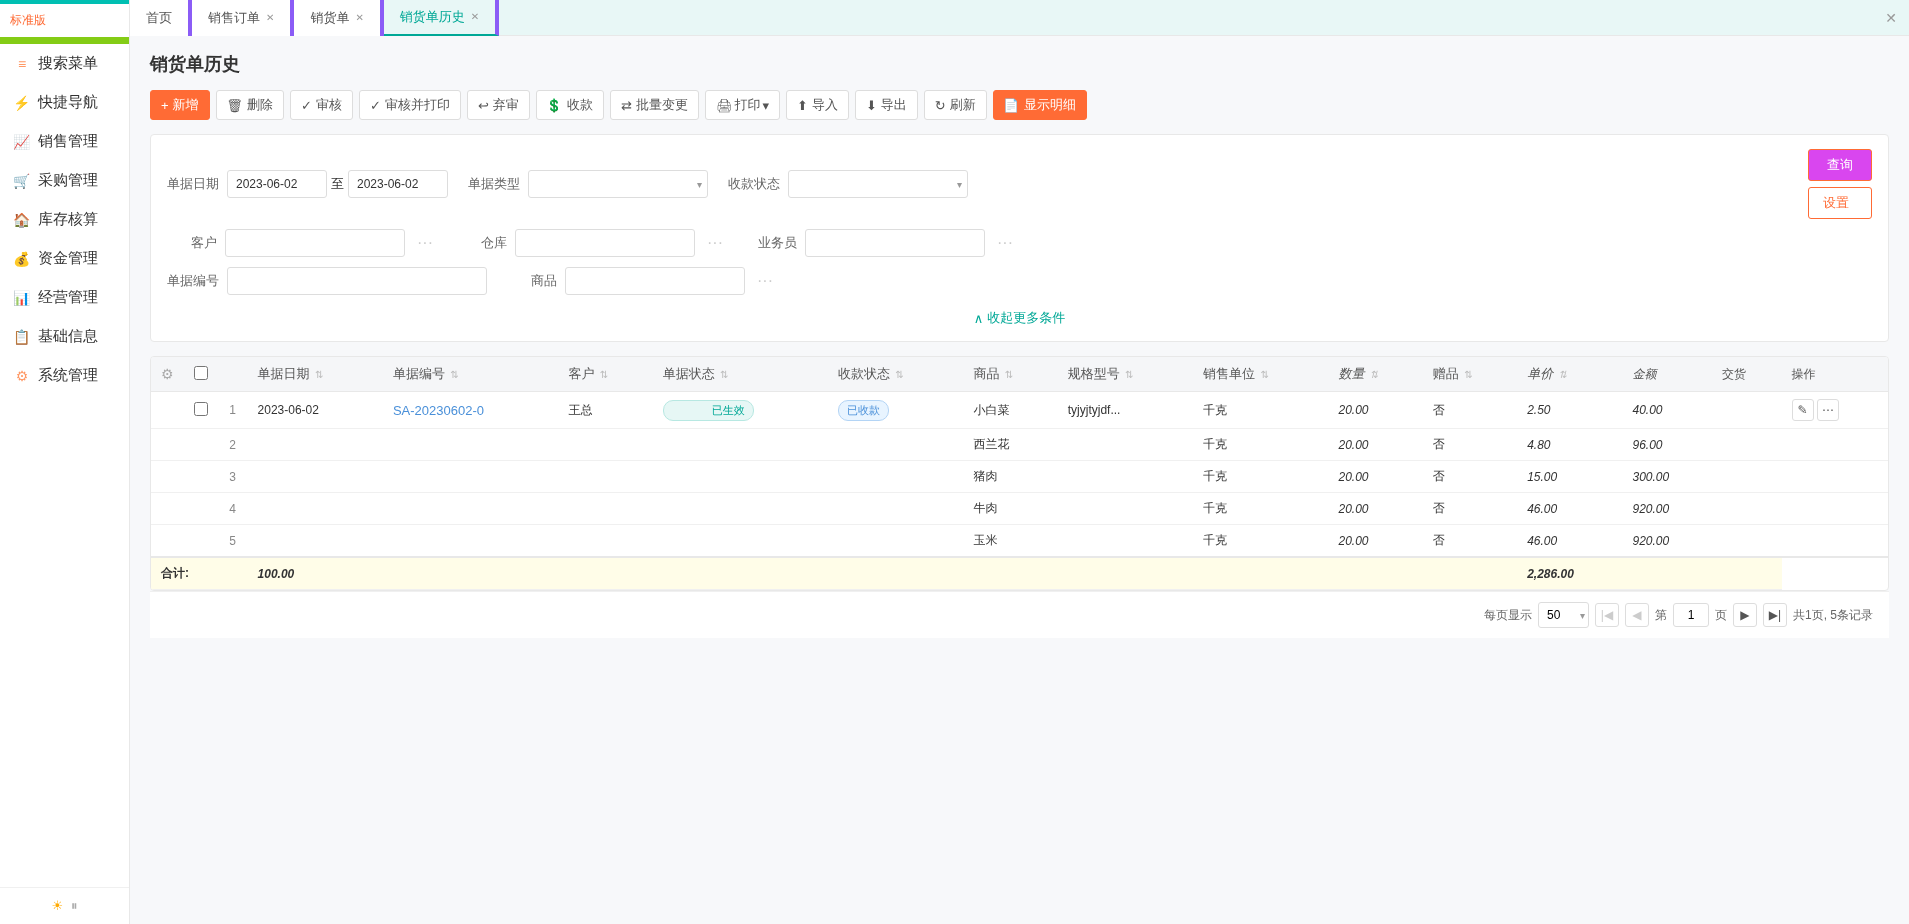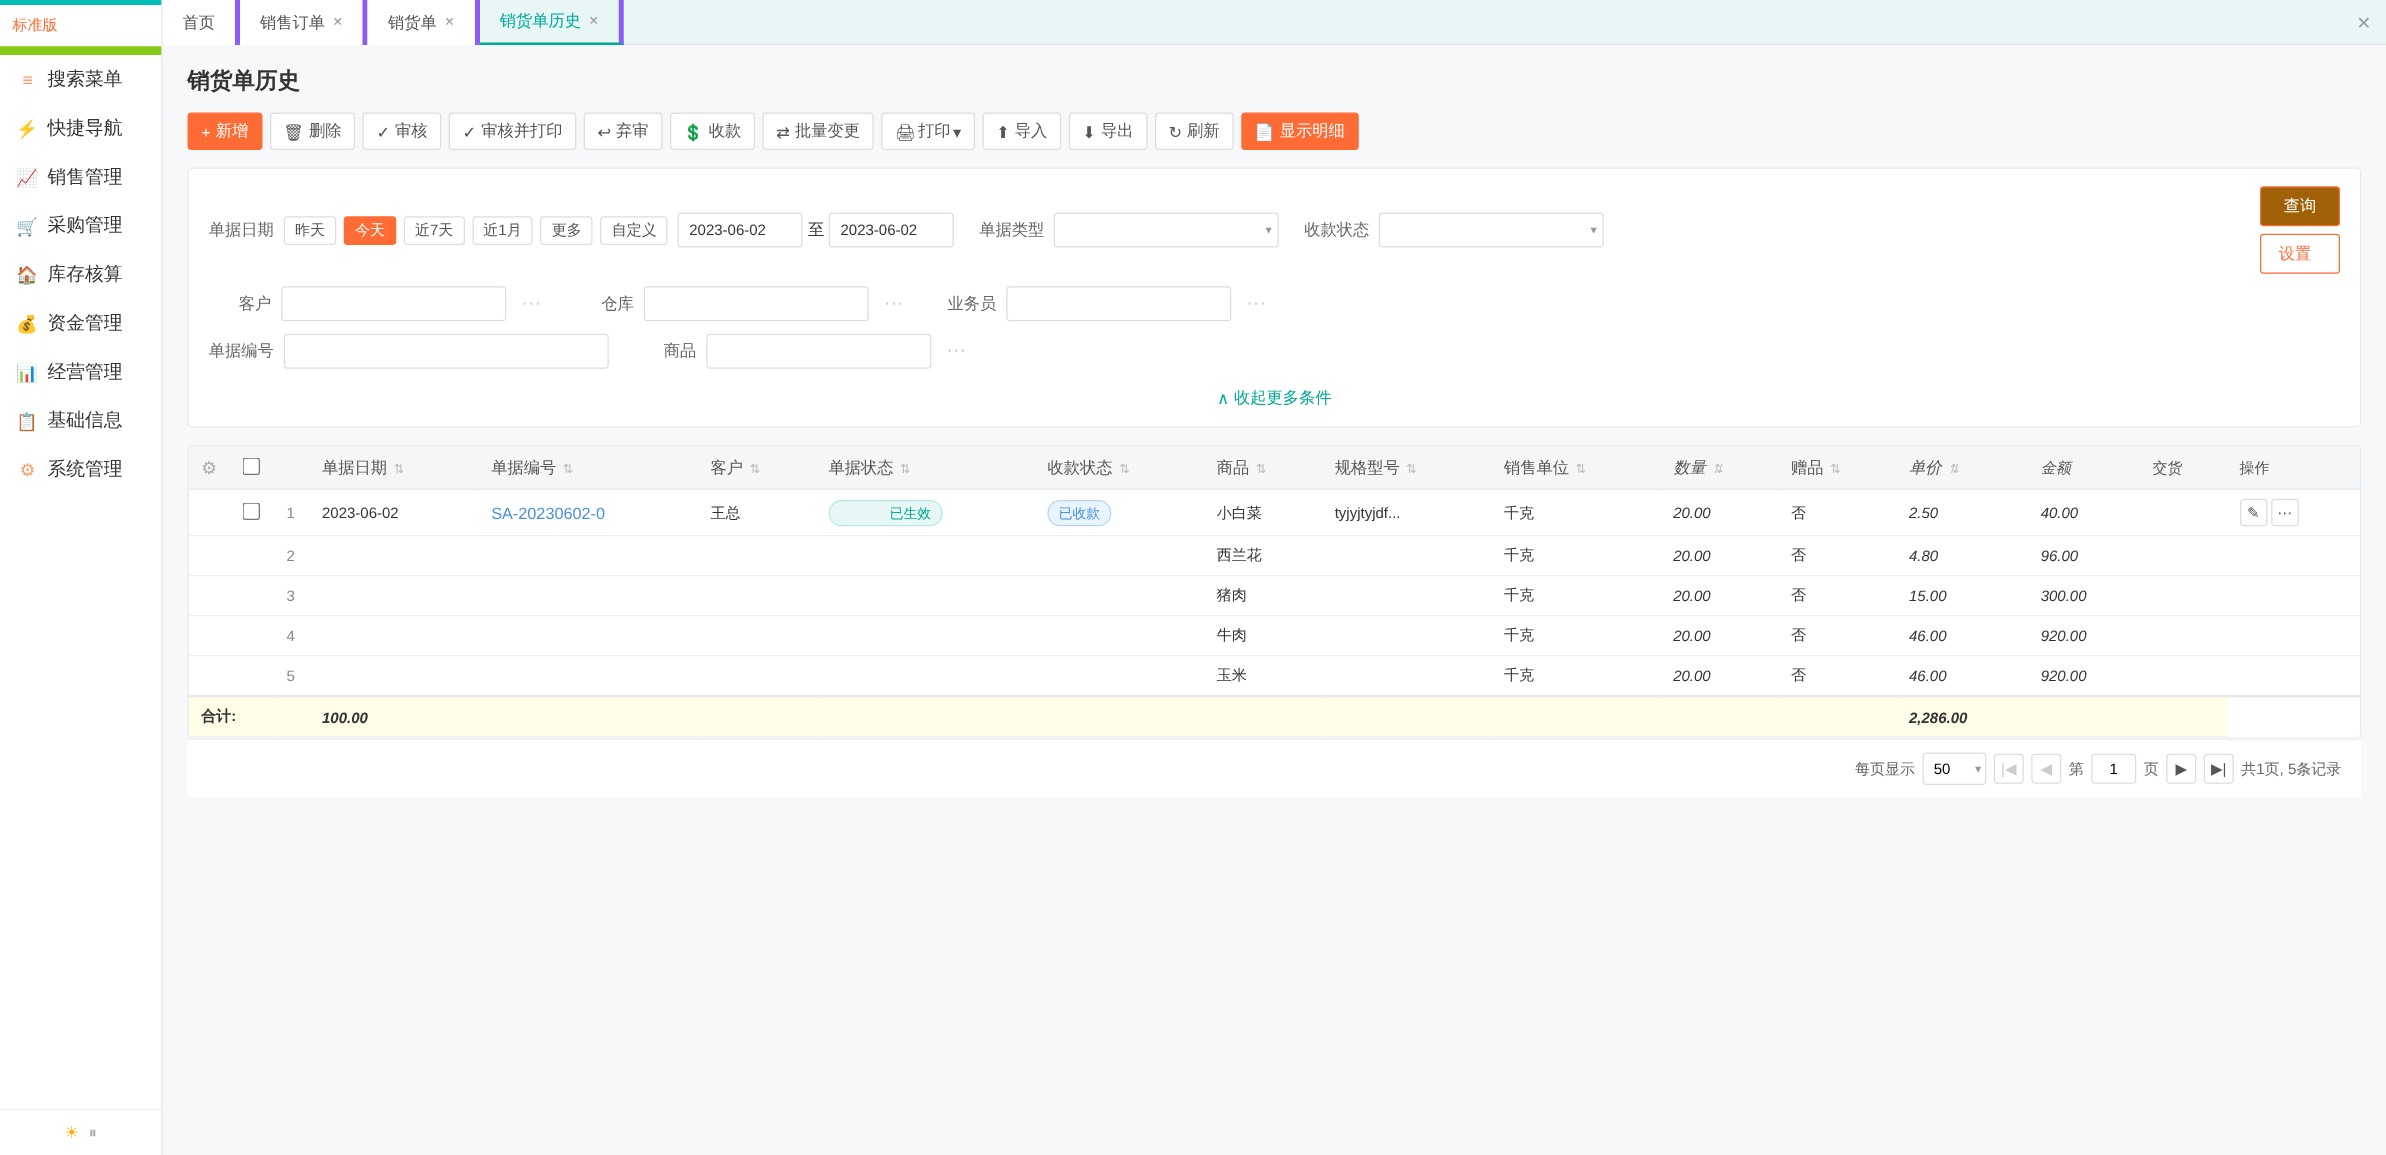--- a/index.html
+++ b/index.html
@@ -74,21 +74,21 @@
     .pagination-label { color: #666; font-size: 12px; }
     .page-size-select { border: 1px solid #ddd; border-radius: 3px; padding: 3px 20px 3px 8px; font-size: 12px; height: 26px; background: #fff; appearance: none; }
     .page-size-wrapper { position: relative; }
     .page-size-wrapper::after { content: '▾'; position: absolute; right: 4px; top: 50%; transform: translateY(-50%); color: #999; pointer-events: none; font-size: 10px; }
     .page-btn { width: 24px; height: 24px; border: 1px solid #ddd; border-radius: 3px; background: #fff; cursor: pointer; display: inline-flex; align-items: center; justify-content: center; color: #555; font-size: 12px; }
     .page-btn.disabled { color: #ccc; cursor: not-allowed; }
     .page-input { width: 36px; height: 24px; border: 1px solid #ddd; border-radius: 3px; text-align: center; font-size: 12px; }
     .page-info { color: #666; font-size: 12px; }
 
     
-    .btn-query { background: #a16207; color: #fff; border-color: #ff6b35; padding: 6px 18px; font-size: 13px; }
+    .btn-query { background: #d946ef; color: #fff; border-color: #ff6b35; padding: 6px 18px; font-size: 13px; }
     .btn-settings { border-color: #ff6b35; color: #ff6b35; padding: 6px 14px; font-size: 13px; }
 
     .query-area { display: flex; flex-direction: column; gap: 6px; justify-content: center; }
 
     .settings-gear { color: #aaa; font-size: 14px; cursor: pointer; }
 
     .teal-header { background: #00bfb2; height: 4px; }
 
     
     .tabbar { background: #e8f7f6; }
@@ -223,28 +223,20 @@
         <span>📄</span>
         <span>显示明细</span>
       </button>
     </div>
 
     <div class="filter-panel">
       <div class="filter-row">
 
         <div class="filter-item">
           <span class="filter-label">单据日期</span>
-          <div class="date-row">
-            <button class="date-btn">昨天</button>
-            <button class="date-btn active">今天</button>
-            <button class="date-btn">近7天</button>
-            <button class="date-btn">近1月</button>
-            <button class="date-btn">更多</button>
-            <button class="date-btn">自定义</button>
-          </div>
           <div class="date-input-group">
             <input class="filter-input" style="min-width: 100px; width: 100px;" value="2023-06-02">
             <span>至</span>
             <input class="filter-input" style="min-width: 100px; width: 100px;" value="2023-06-02">
           </div>
         </div>
 
         <div class="filter-item">
           <span class="filter-label">单据类型</span>
           <div class="select-wrapper">

